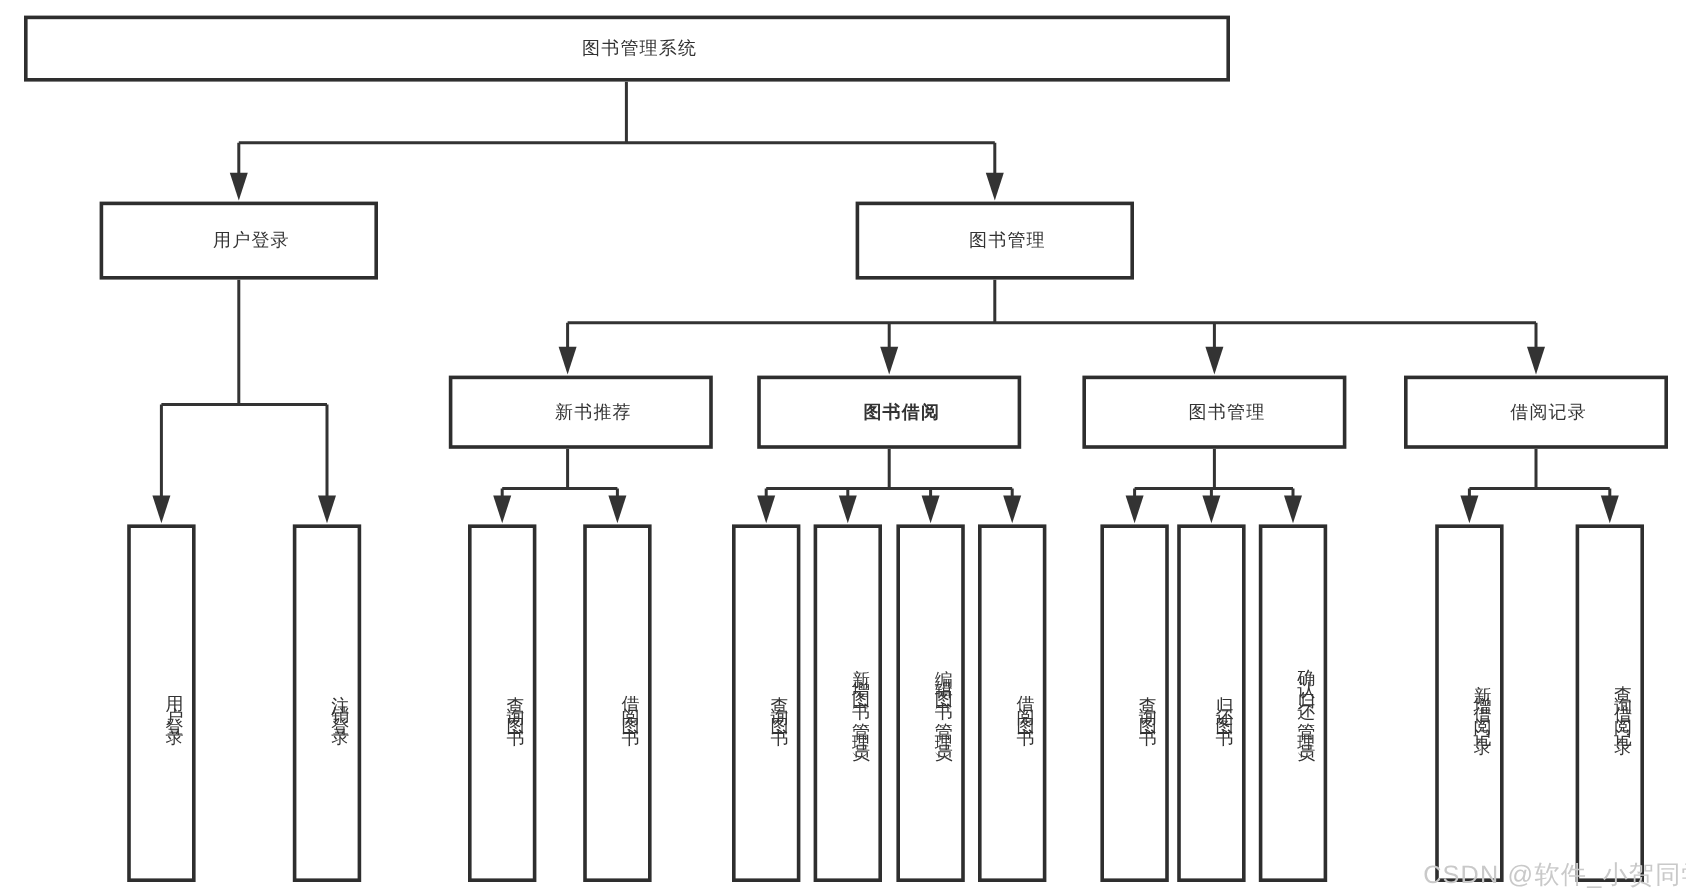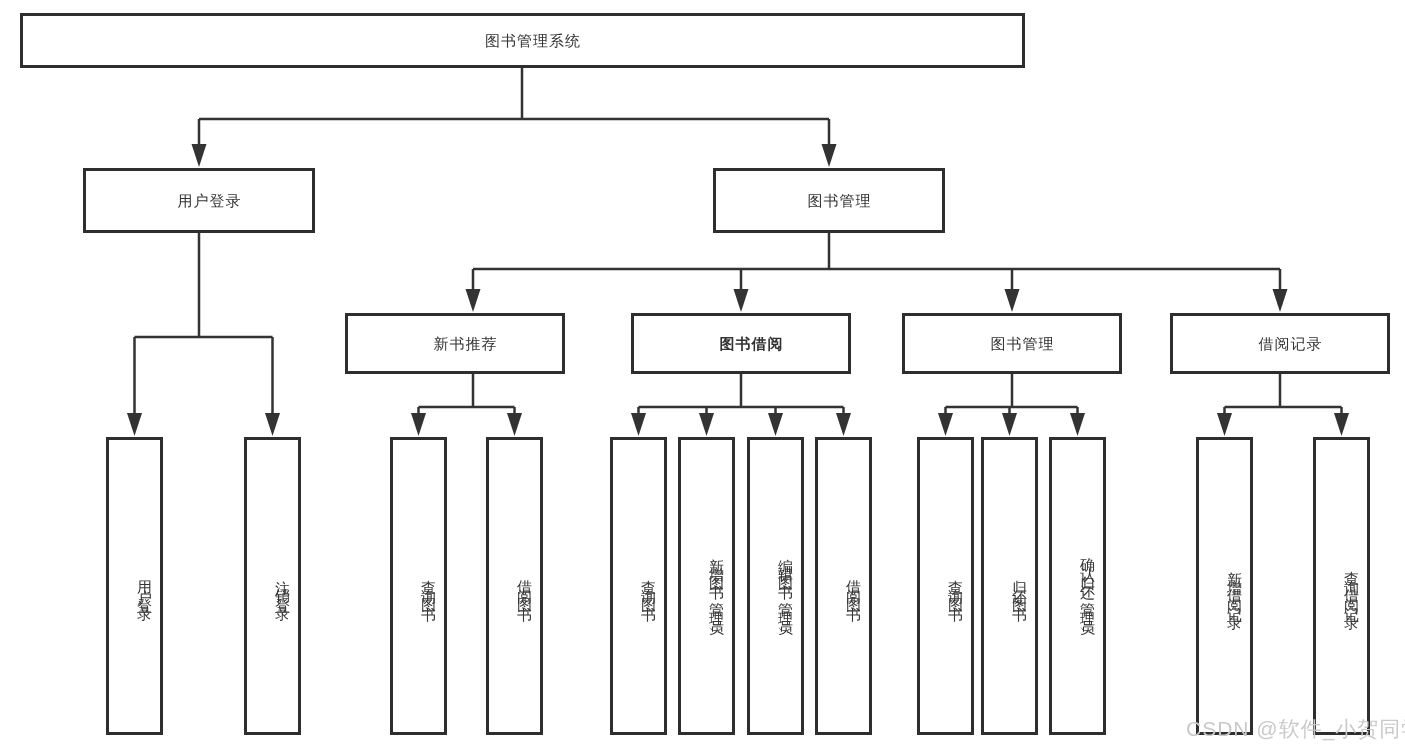--- a/index.html
+++ b/index.html
@@ -37,21 +37,21 @@
     writing-mode: vertical-rl;
     letter-spacing: 9px;
     line-height: 1;
   }
   
   #node-root        { left: 20px;   top: 13px;  width: 1005px; height: 55px; }
   #node-user-login  { left: 83px;   top: 168px; width: 232px;  height: 65px; }
   #node-book-mgmt   { left: 713px;  top: 168px; width: 232px;  height: 65px; }
 
   .l3 { top: 313px; width: 220px; height: 61px; }
-  #node-new-books       { left: 345px; text-align: center; }
+  #node-new-books       { left: 374px; text-align: center; }
   #node-book-borrow     { left: 631px; font-weight: bold; }
   #node-current-borrow  { left: 902px; }
   #node-borrow-records  { left: 1170px; }
 
   .l4 { top: 437px; width: 57px; height: 298px; }
   #leaf-login-user     { left: 106px; }
   #leaf-login-logout   { left: 244px; }
   #leaf-nb-query       { left: 390px; }
   #leaf-nb-borrow      { left: 486px; }
   #leaf-bb-query       { left: 610px; }

